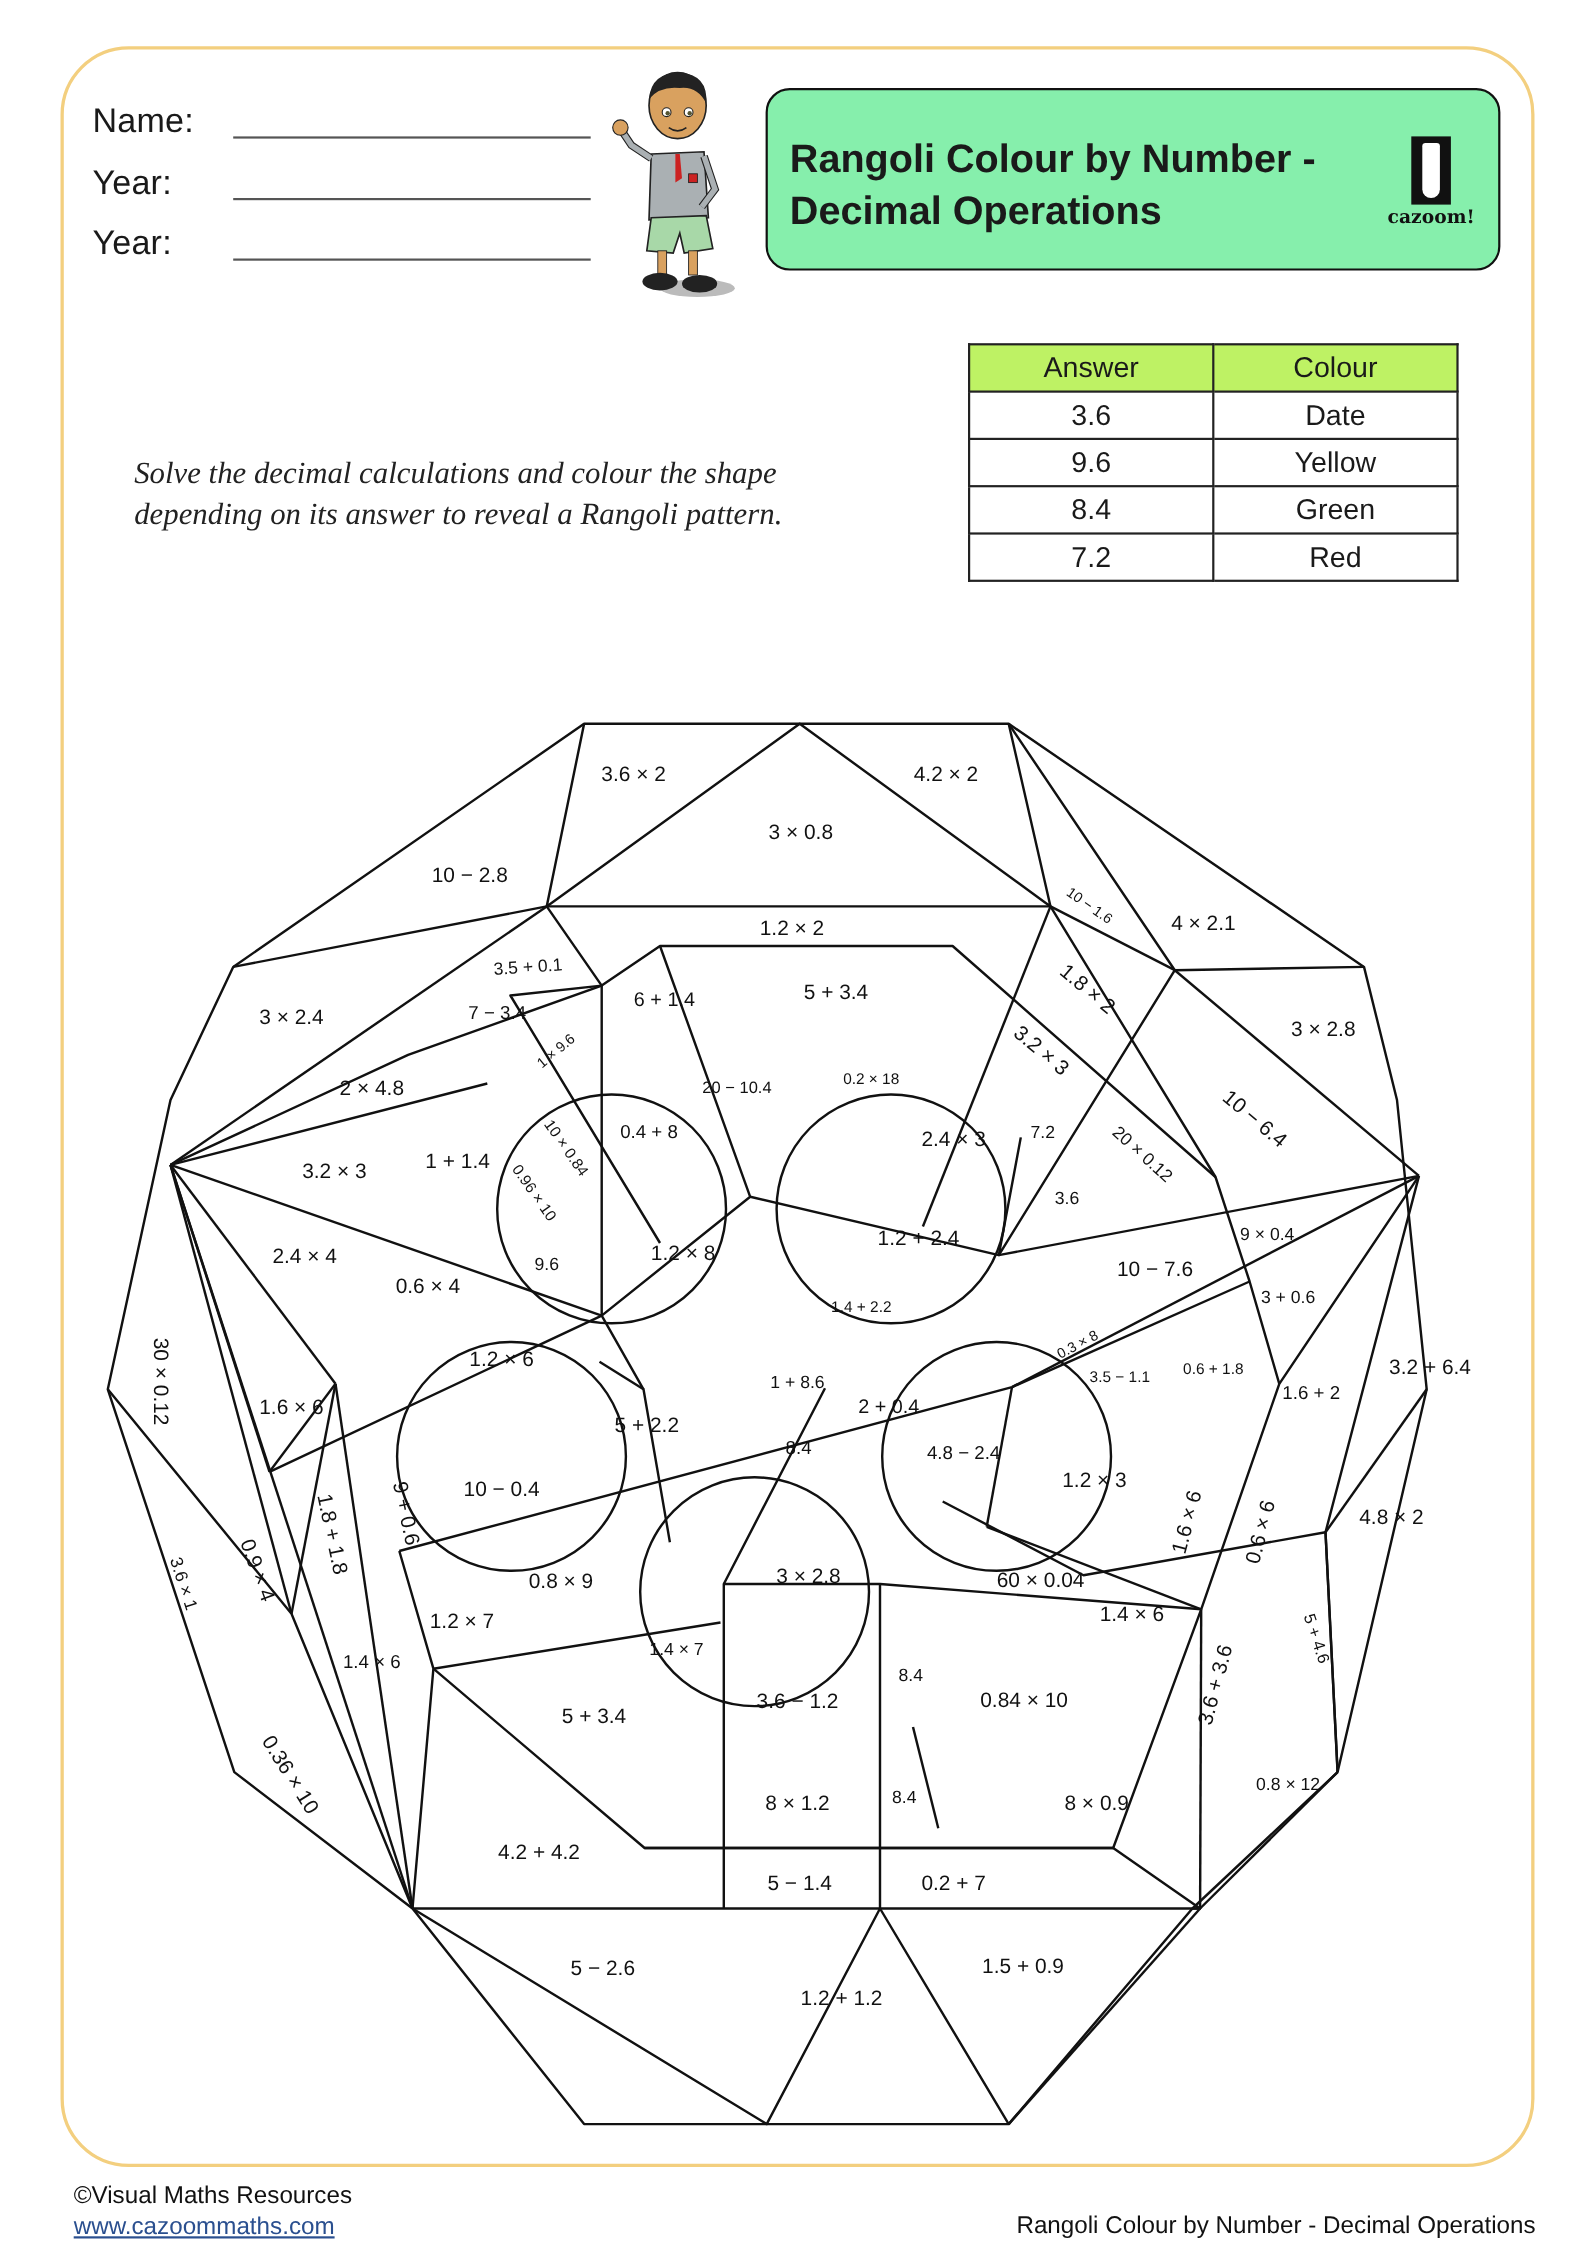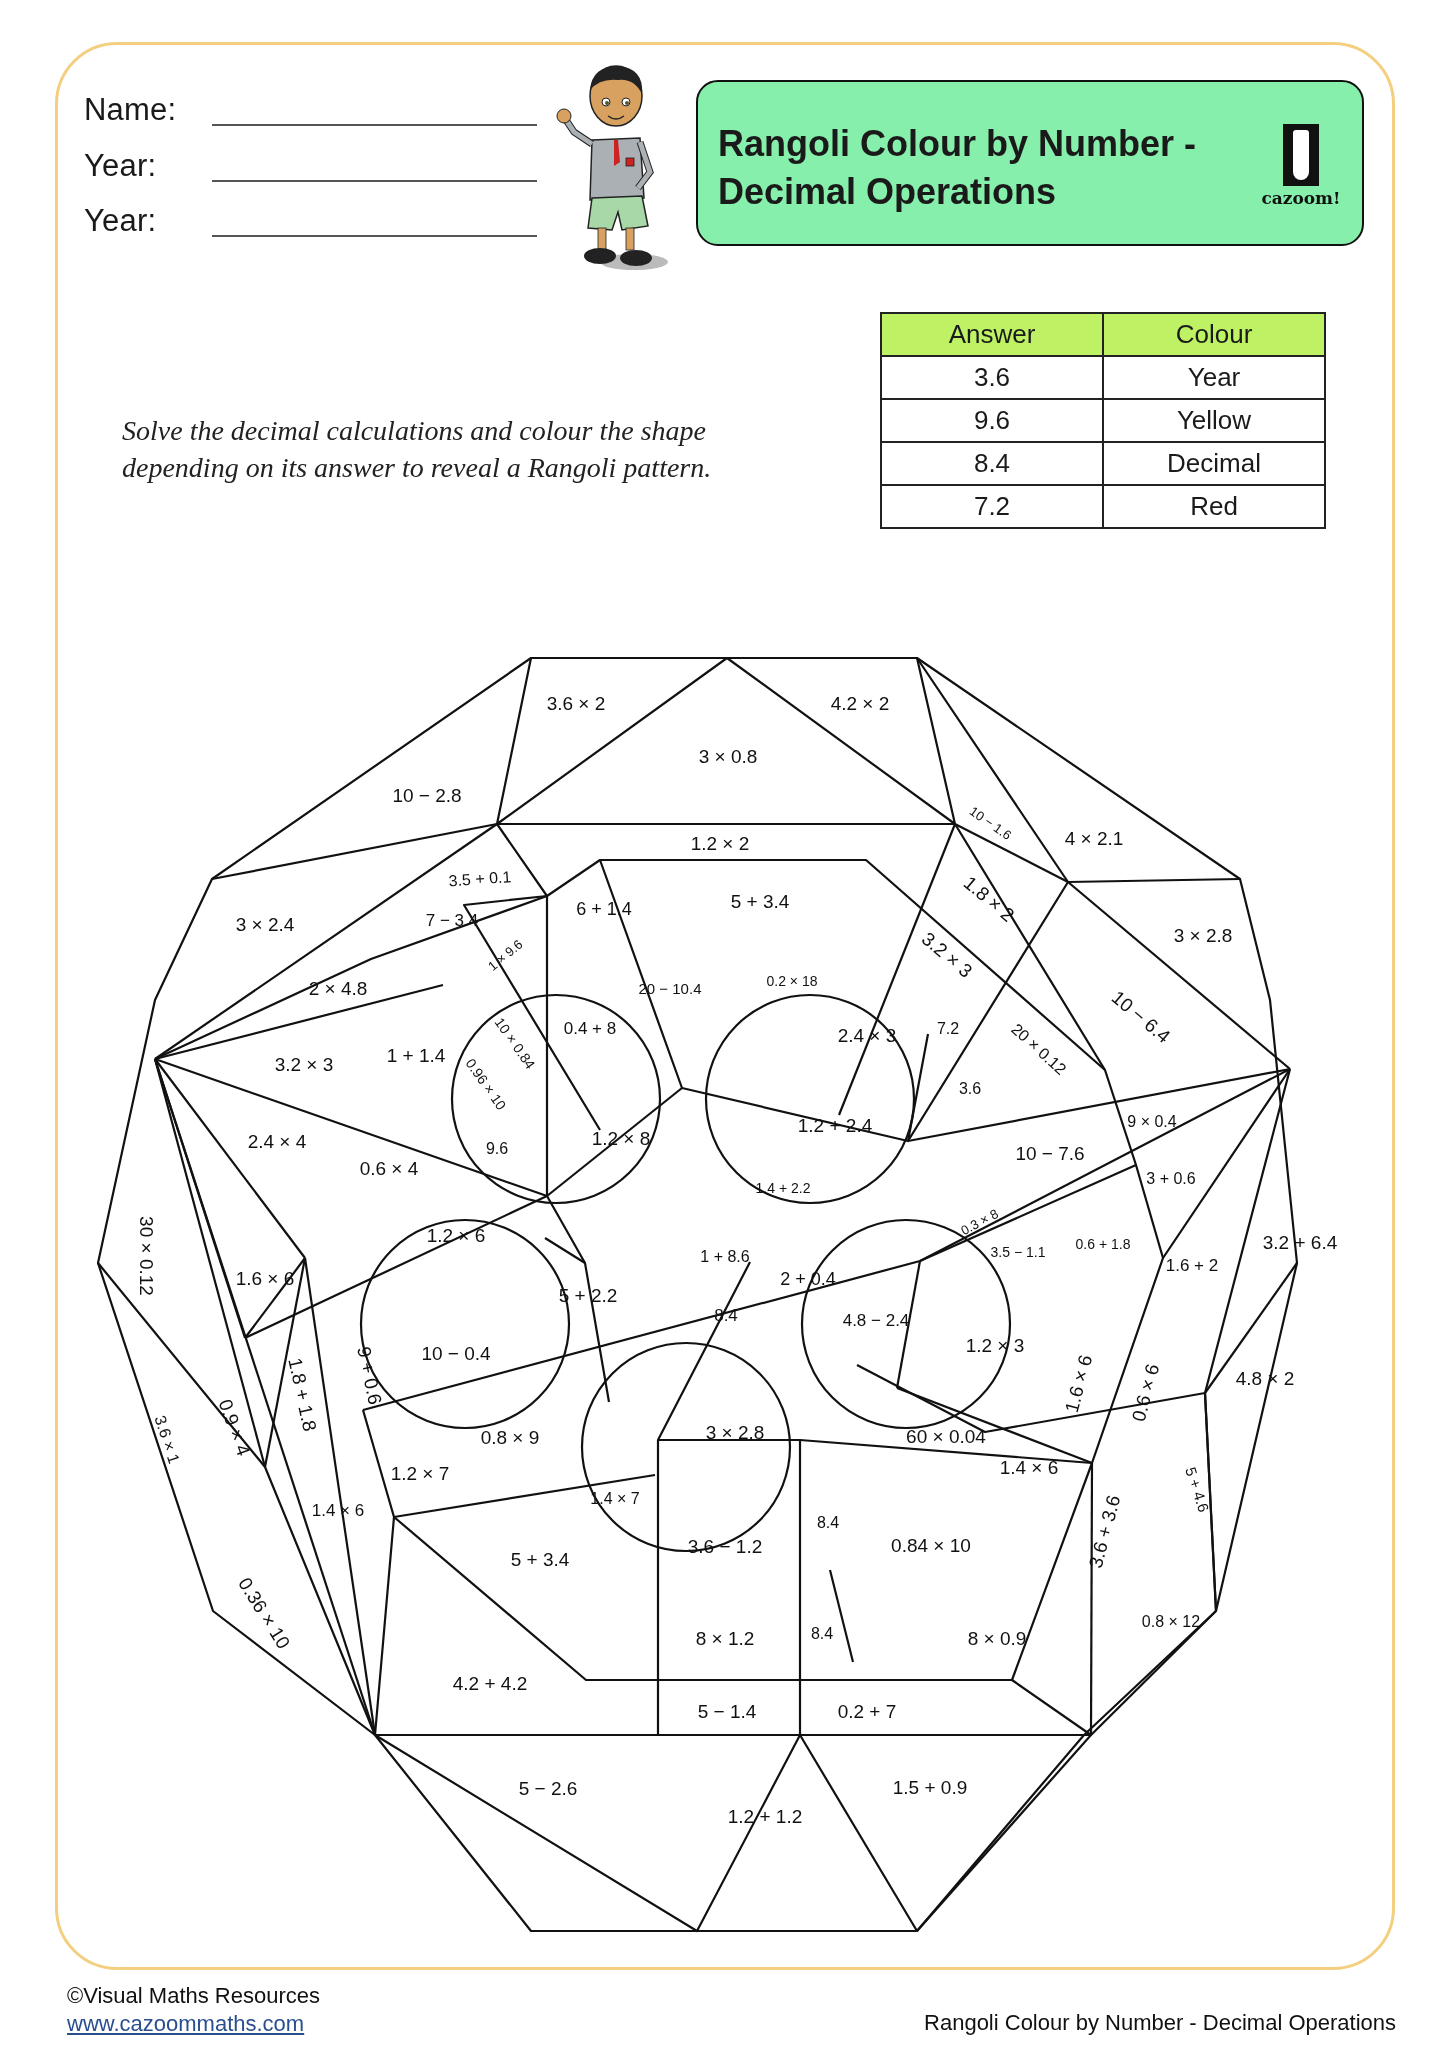--- a/index.html
+++ b/index.html
@@ -79,29 +79,29 @@
 <table class="key">
   <thead>
     <tr>
       <th>Answer</th>
       <th>Colour</th>
     </tr>
   </thead>
   <tbody>
     <tr>
       <td>3.6</td>
-      <td>Year</td>
+      <td>Date</td>
     </tr>
     <tr>
       <td>9.6</td>
       <td>Yellow</td>
     </tr>
     <tr>
       <td>8.4</td>
-      <td>Decimal</td>
+      <td>Green</td>
     </tr>
     <tr>
       <td>7.2</td>
       <td>Red</td>
     </tr>
   </tbody>
 </table>
 
 <svg class="pattern" viewBox="0 0 1448 2048">
   <g fill="none" stroke="#111" stroke-width="2.2" stroke-linejoin="round">

